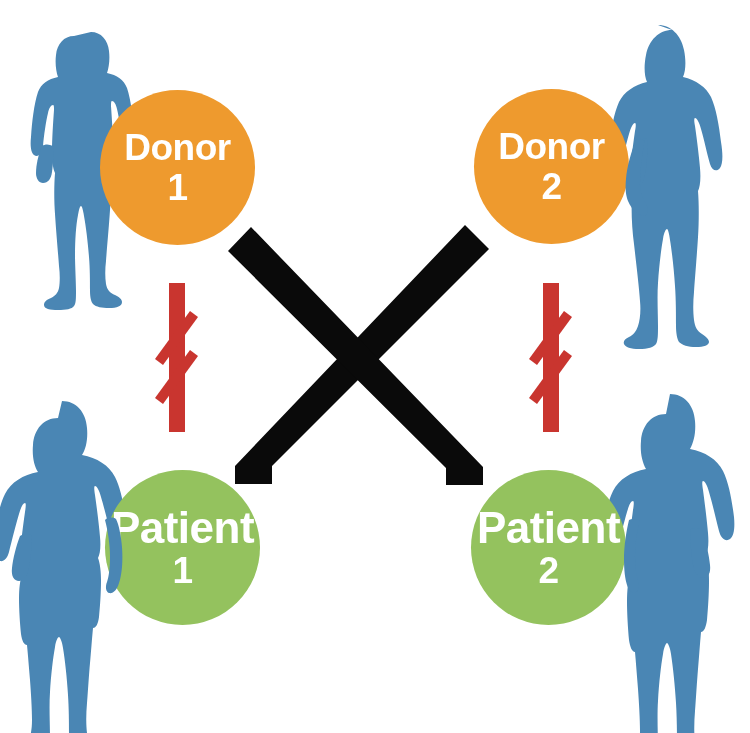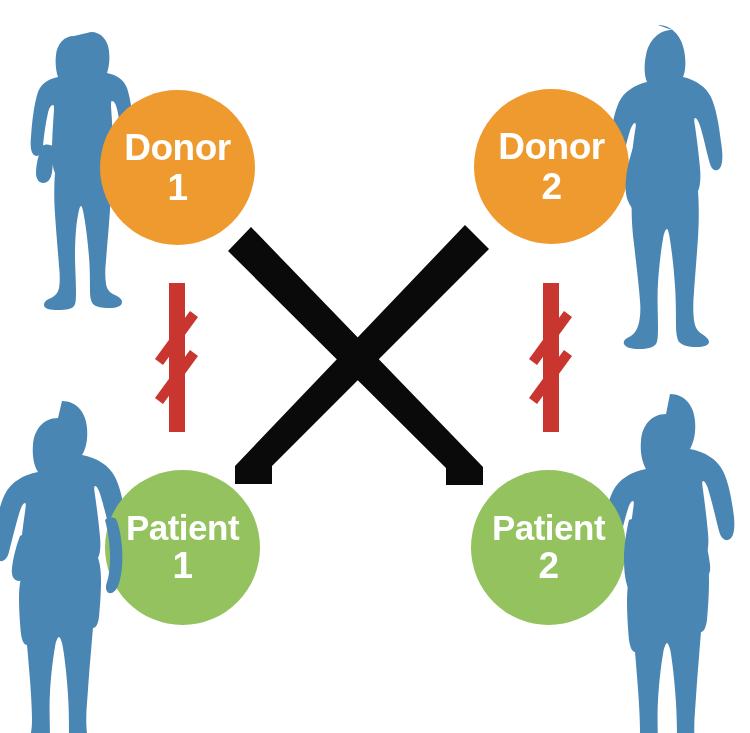--- a/index.html
+++ b/index.html
@@ -43,21 +43,21 @@
     font-size: 37px;
   }
   .node .num {
     display: block;
     font-size: 37px;
   }
   .node.donor1 { left: 100px; top: 90px;  width: 155px; height: 155px; font-size: 37px; }
   .node.donor2 { left: 474px; top: 89px;  width: 155px; height: 155px; font-size: 37px; }
   .node.patient1 { left: 105px; top: 470px; width: 155px; height: 155px; font-size: 36px; }
   .node.patient2 { left: 471px; top: 470px; width: 155px; height: 155px; font-size: 36px; }
-  .node.patient1 .role, .node.patient2 .role { font-size: 35px; }
+  .node.patient1 .role, .node.patient2 .role { font-size: 44px; }
   #people-back { z-index: 1; }
   #circles { z-index: 2; }
   #people-front { z-index: 3; }
   #links { z-index: 4; }
   #cross { z-index: 5; }
 </style>
 </head>
 <body>
 
 <div id="stage">

